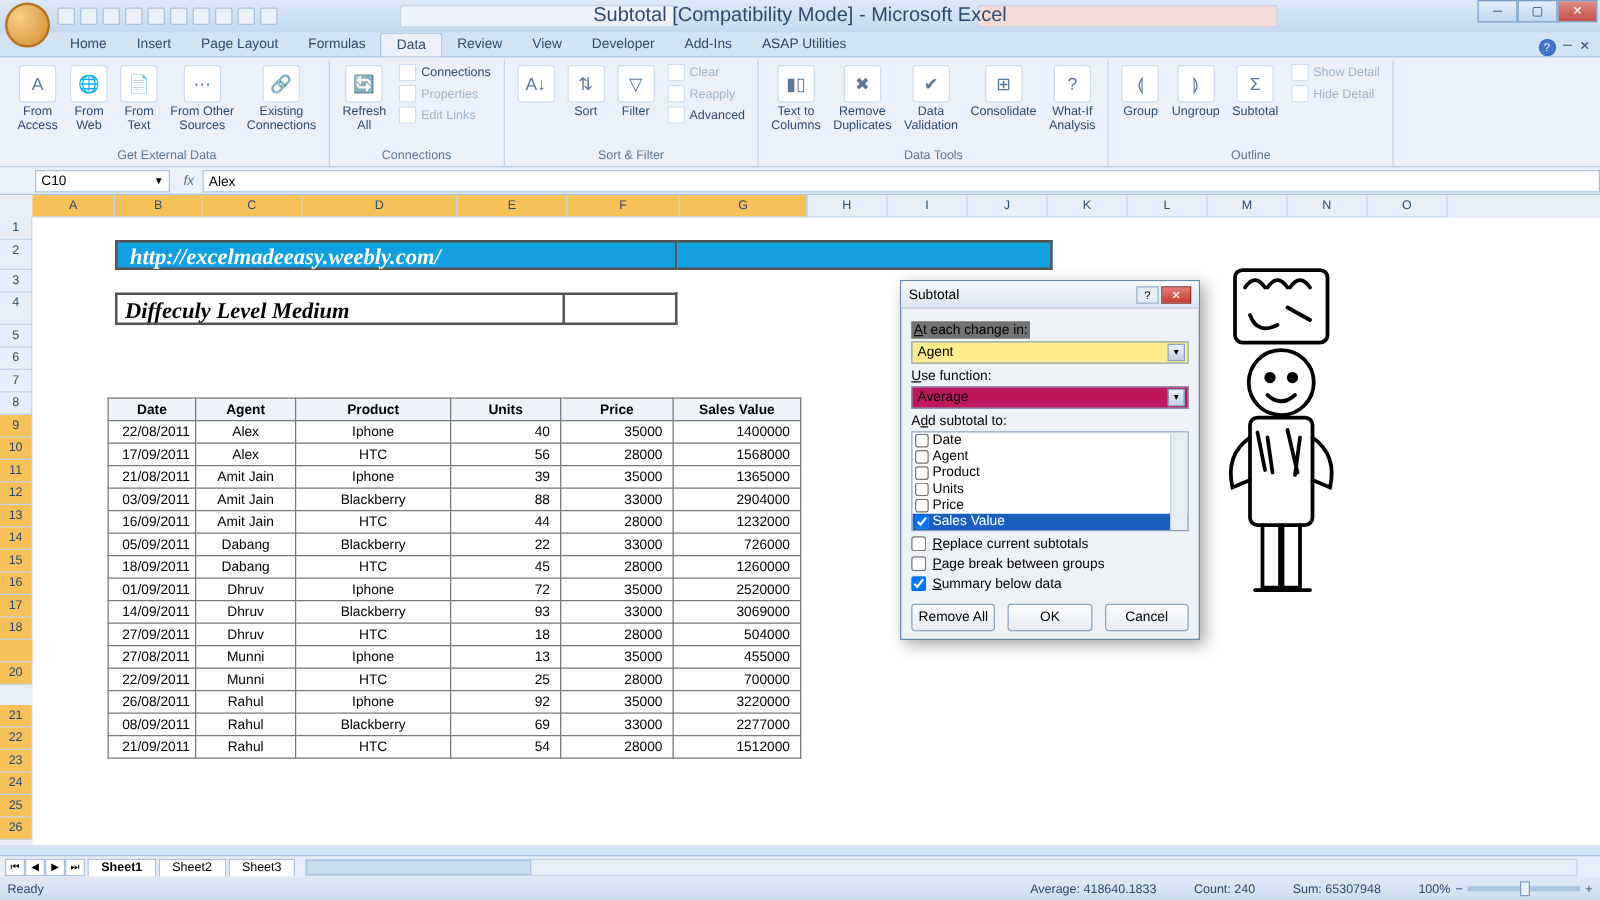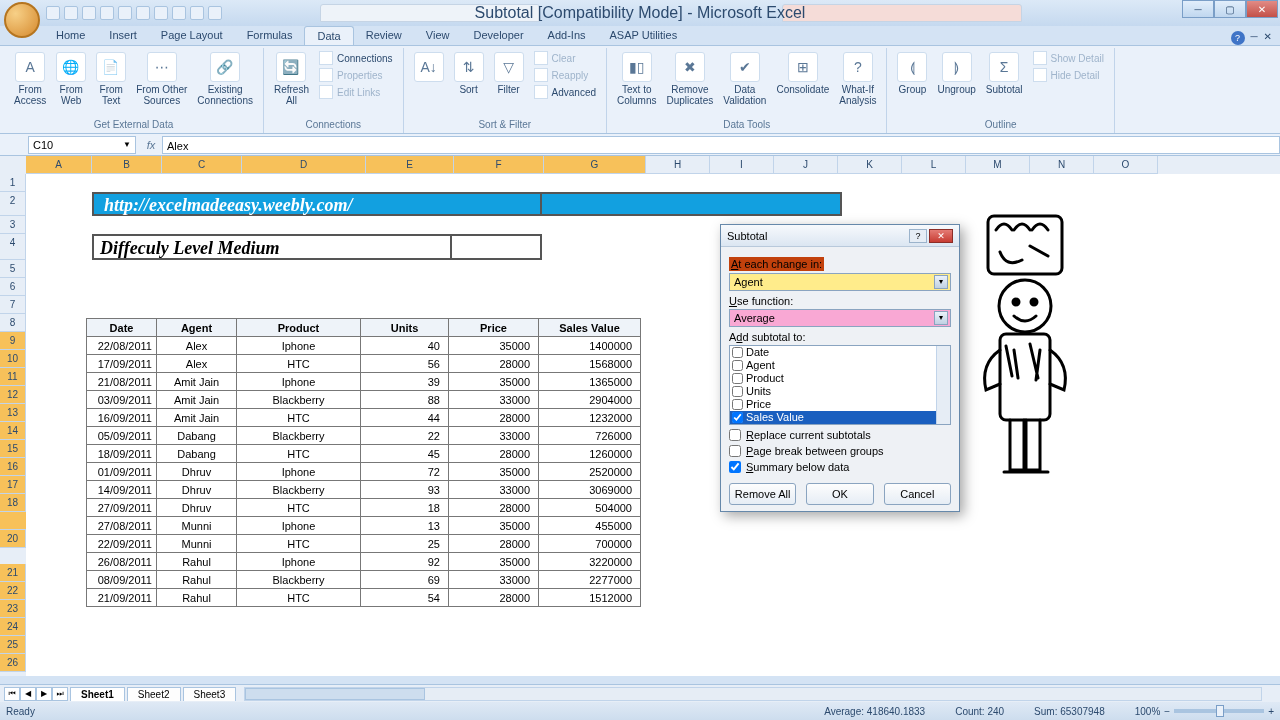--- a/index.html
+++ b/index.html
@@ -64,22 +64,22 @@
 
 
 .dialog { position: absolute; left: 720px; top: 224px; width: 240px; background: #eef1f5; border: 1px solid #6688aa; box-shadow: 4px 4px 12px rgba(0,0,0,.35); font-size: 11px; }
 .dlg-title { height: 22px; background: linear-gradient(#f7f9fc,#dbe6f2); display: flex; align-items: center; padding: 0 6px; justify-content: space-between; border-bottom: 1px solid #b8c9db; }
 .dlg-title .t { font-size: 11px; }
 .dlg-title .ctrls { display: flex; gap: 2px; }
 .dlg-title .help { width: 18px; height: 14px; background: #e6edf5; border: 1px solid #9bb3cb; text-align: center; line-height: 12px; font-size: 9px; }
 .dlg-title .close { width: 24px; height: 14px; background: linear-gradient(#e47b74,#c73c33); color: #fff; text-align: center; line-height: 12px; font-size: 9px; border: 1px solid #8c2d27; }
 .dlg-body { padding: 6px 8px; }
 .dlg-body label { display: block; margin-top: 4px; }
-.dlg-body label.hl { background: #c2410c; display: inline-block; padding: 1px 2px; }
-.dlg-select { width: 100%; height: 18px; border: 1px solid #8aa4c0; background: #f9a8d4; display: flex; align-items: center; justify-content: space-between; padding: 0 2px 0 4px; margin-top: 2px; }
+.dlg-body label.hl { background: #737373; display: inline-block; padding: 1px 2px; }
+.dlg-select { width: 100%; height: 18px; border: 1px solid #8aa4c0; background: #be185d; display: flex; align-items: center; justify-content: space-between; padding: 0 2px 0 4px; margin-top: 2px; }
 .dlg-select.hl { background: #ffec8b; }
 .dlg-select .dd { width: 14px; height: 14px; background: linear-gradient(#eaf1fa,#c0d1e3); border: 1px solid #8aa4c0; text-align: center; font-size: 8px; line-height: 12px; }
 .dlg-list { width: 100%; height: 80px; border: 1px solid #8aa4c0; background: #fff; overflow: hidden; margin-top: 2px; position: relative; }
 .dlg-list .li { padding: 0 2px; height: 13px; line-height: 13px; display: flex; align-items: center; gap: 3px; }
 .dlg-list .li input { width: 11px; height: 11px; }
 .dlg-list .li.sel { background: #1a5fbf; color: #fff; }
 .dlg-list .scroll { position: absolute; right: 0; top: 0; bottom: 0; width: 14px; background: #e6edf5; border-left: 1px solid #c1d4ea; }
 .dlg-check { display: flex; align-items: center; gap: 5px; margin-top: 4px; }
 .dlg-check input { width: 12px; height: 12px; }
 .dlg-btns { display: flex; gap: 10px; justify-content: center; margin-top: 10px; }

